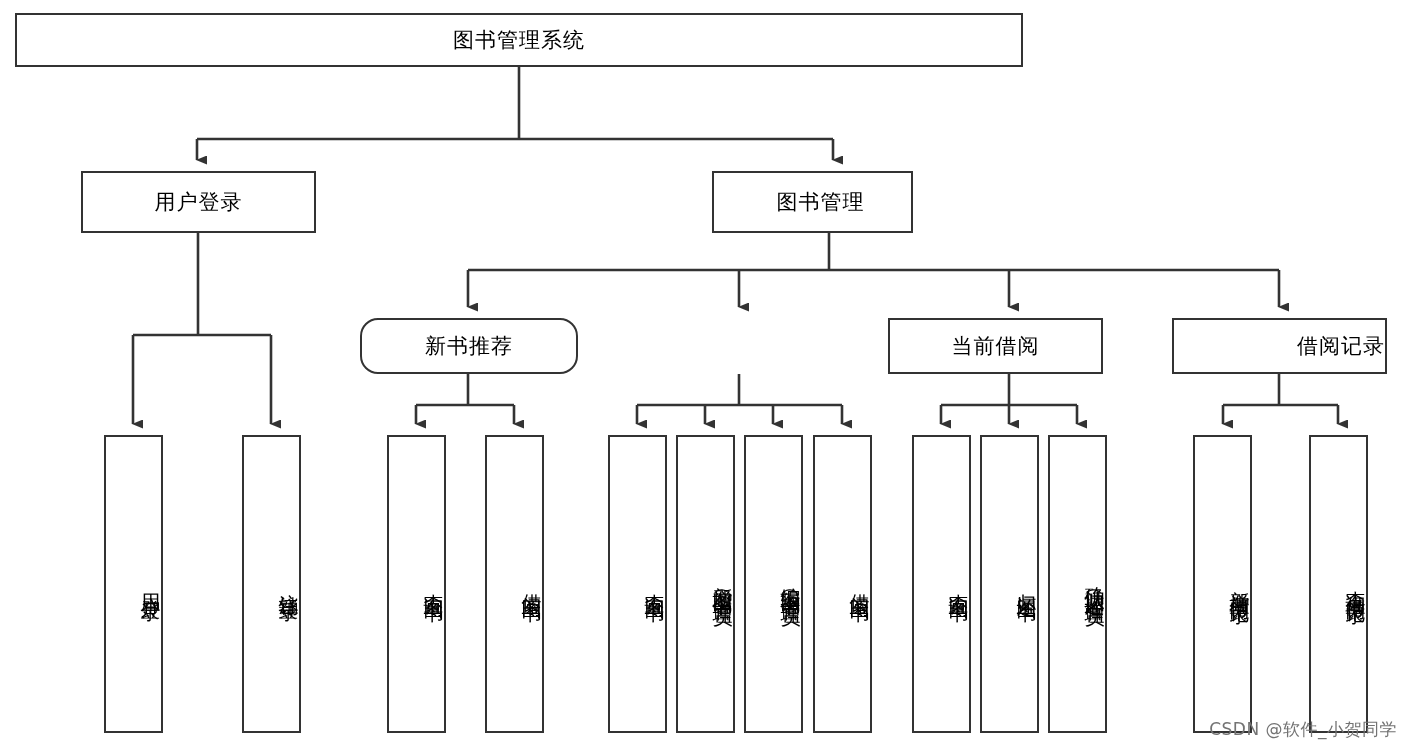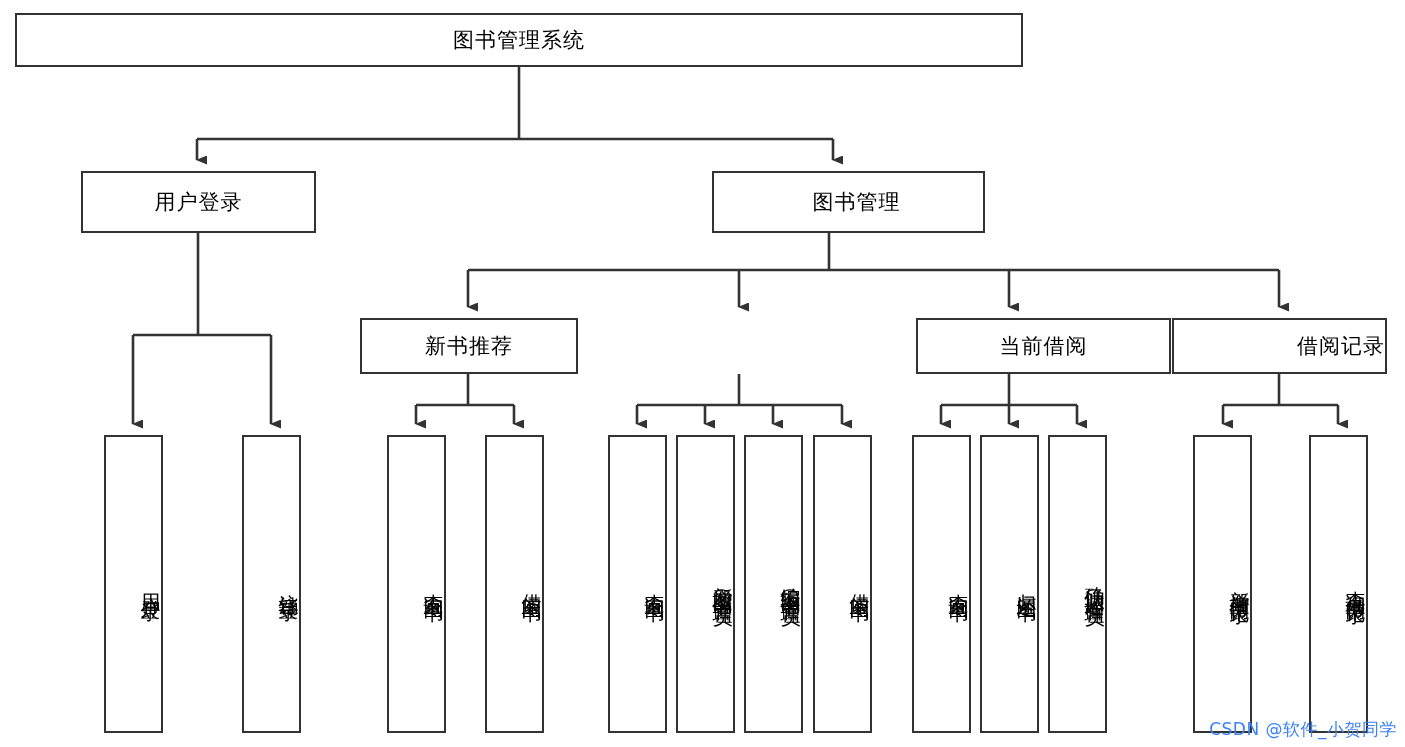--- a/index.html
+++ b/index.html
@@ -57,21 +57,21 @@
   }
   .node-label {
     display: block;
     white-space: nowrap;
   }
   .watermark {
     position: absolute;
     right: 8px;
     bottom: 6px;
     font-size: 17px;
-    color: #3b82f6;
+    color: #737373;
     font-family: "DejaVu Sans", "Liberation Sans", sans-serif;
     letter-spacing: 0.5px;
     user-select: none;
     pointer-events: none;
   }
 </style>
 </head>
 <body>
 
 <div id="diagram-root">
@@ -126,28 +126,28 @@
     </g>
   </svg>
 
   <div class="node-box horizontal" style="left:15px; top:13px; width:1008px; height:54px;">
     <span class="node-label">图书管理系统</span>
   </div>
 
   <div class="node-box horizontal" style="left:81px; top:171px; width:235px; height:62px;">
     <span class="node-label">用户登录</span>
   </div>
-  <div class="node-box horizontal" style="left:712px; top:171px; width:273px; height:62px;padding-left:16px;">
+  <div class="node-box horizontal" style="left:712px; top:171px; width:201px; height:62px;padding-left:16px;">
     <span class="node-label">图书管理</span>
   </div>
 
-  <div class="node-box horizontal" style="left:360px; top:318px; width:218px; height:56px;">
+  <div class="node-box horizontal" style="left:360px; top:318px; width:218px; height:56px;border-radius:18px;">
     <span class="node-label">新书推荐</span>
   </div>
-  <div class="node-box horizontal" style="left:916px; top:318px; width:255px; height:56px;font-family:Liberation Serif, serif;">
+  <div class="node-box horizontal" style="left:888px; top:318px; width:215px; height:56px;font-family:Liberation Serif, serif;">
     <span class="node-label">当前借阅</span>
   </div>
   <div class="node-box horizontal" style="left:1172px; top:318px; width:215px; height:56px;justify-content:flex-end;">
     <span class="node-label">借阅记录</span>
   </div>
 
   <div class="node-box vertical" style="left:104px; top:435px; width:59px; height:298px;">
     <span class="node-label">用户登录</span>
   </div>
   <div class="node-box vertical" style="left:242px; top:435px; width:59px; height:298px;">

